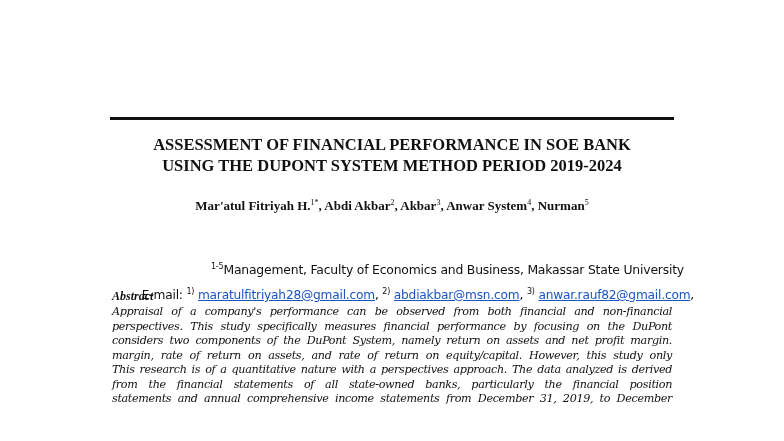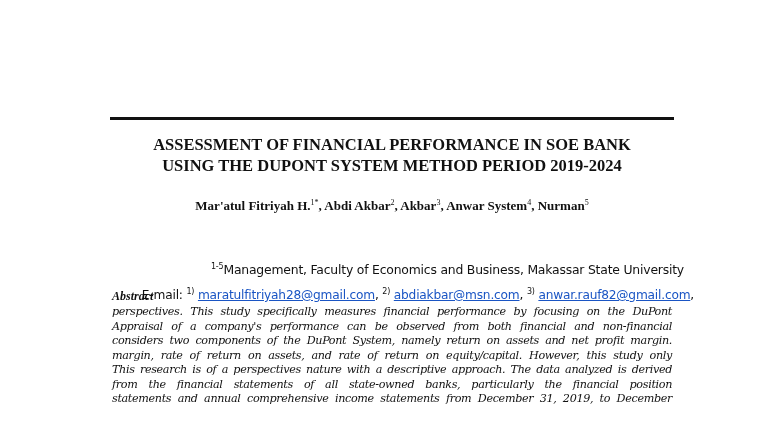--- a/index.html
+++ b/index.html
@@ -162,22 +162,22 @@
       <sup>2)</sup>
       <a>abdiakbar@msn.com</a>,
       <sup>3)</sup>
       <a>anwar.rauf82@gmail.com</a>,
     </div>
   </div>
 
   <div class="abstract-heading">Abstract</div>
 
   <div class="abstract-body">
+    <span class="ln">Appraisal of a company's performance can be observed from both financial and non-financial</span>
     <span class="ln">perspectives. This study specifically measures financial performance by focusing on the DuPont</span>
-    <span class="ln">Appraisal of a company's performance can be observed from both financial and non-financial</span>
     <span class="ln">considers two components of the DuPont System, namely return on assets and net profit margin.</span>
     <span class="ln">margin, rate of return on assets, and rate of return on equity/capital. However, this study only</span>
-    <span class="ln">This research is of a perspectives nature with a descriptive approach. The data analyzed is derived</span>
+    <span class="ln">This research is of a quantitative nature with a perspectives approach. The data analyzed is derived</span>
     <span class="ln">from the financial statements of all state-owned banks, particularly the financial position</span>
     <span class="ln">statements and annual comprehensive income statements from December 31, 2019, to December</span>
   </div>
 
 </div>
 
 </body></html>

